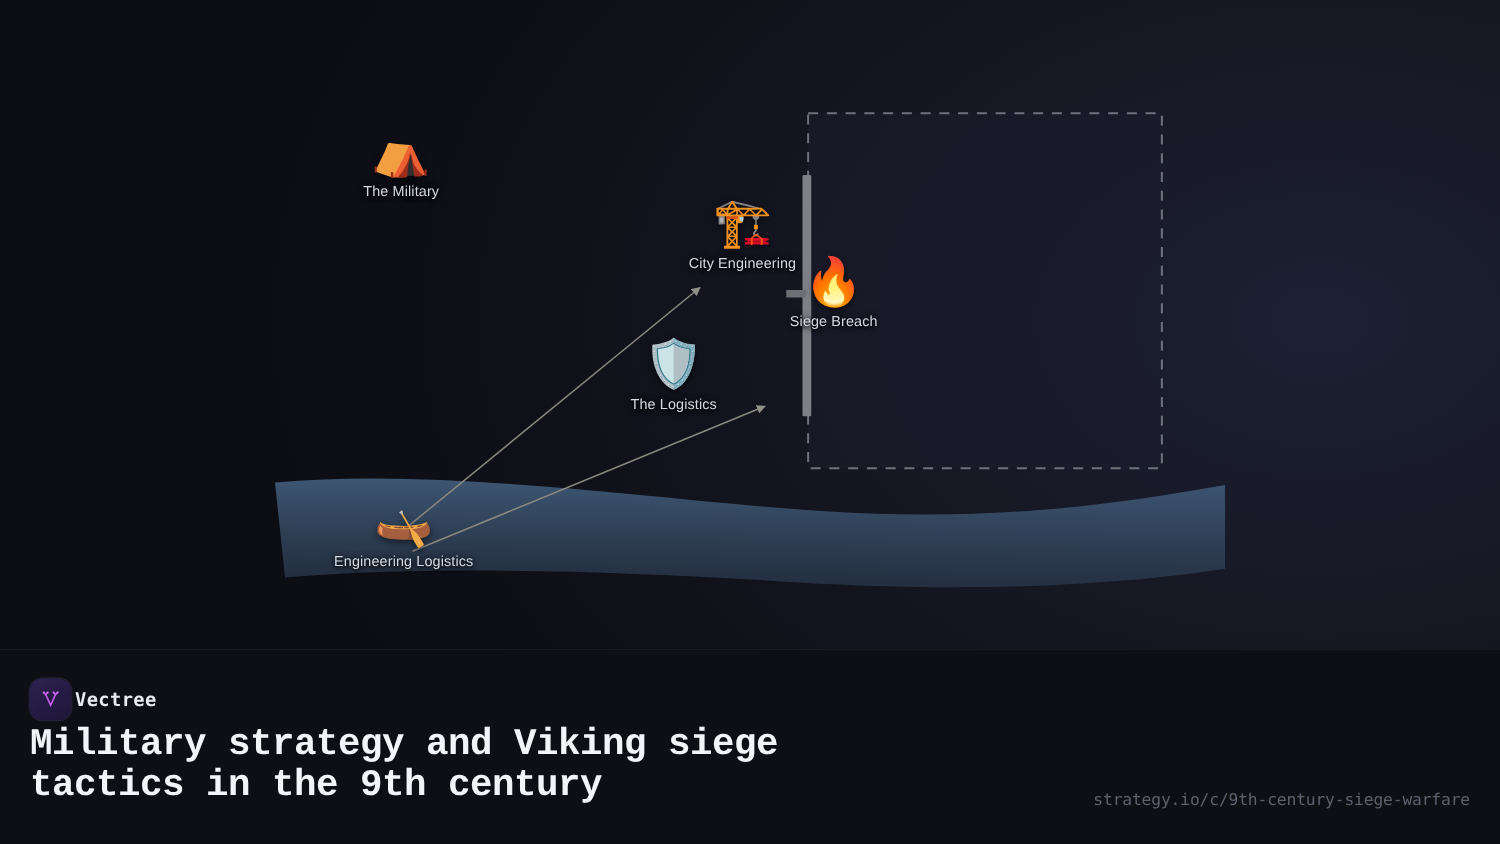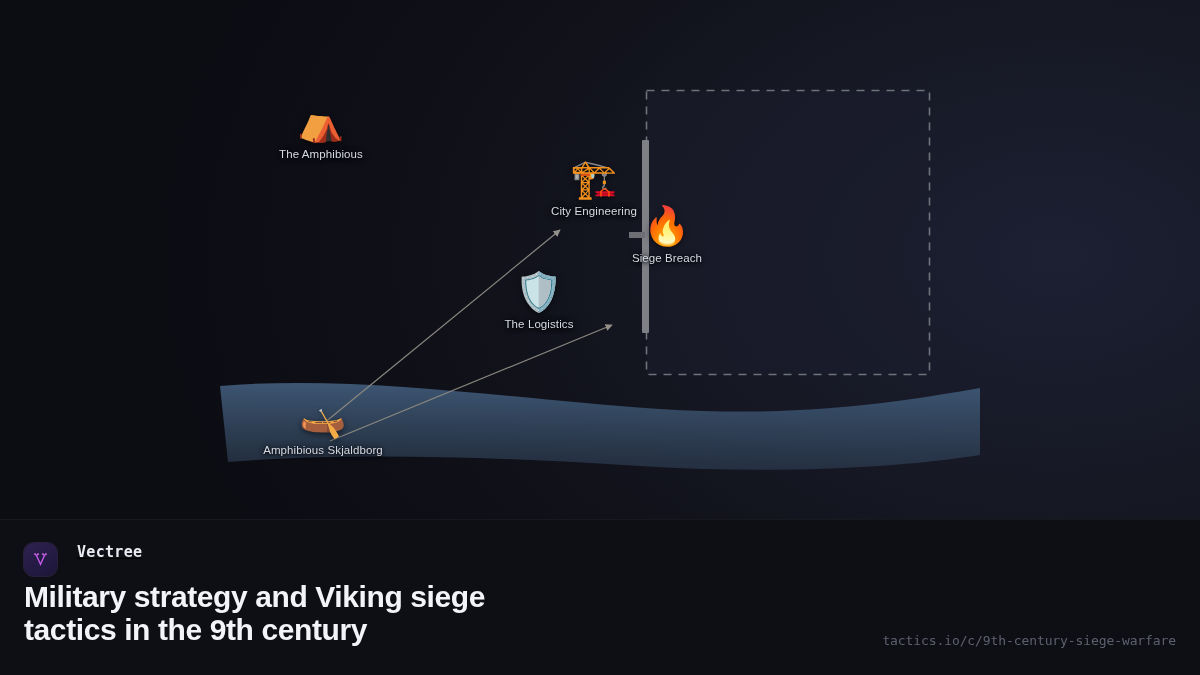--- a/index.html
+++ b/index.html
@@ -51,37 +51,37 @@
   #node-amphibious  { left:323px; top:396px; }
 
   
   .footer {
     position:absolute; left:0; top:519px; width:1200px; height:156px;
     background:#0e0f15;
     border-top:1px solid rgba(255,255,255,.045);
   }
   .brand {
     position:absolute; left:24px; top:23px;
-    display:flex; align-items:flex-start; gap:20px;text-decoration:underline;
+    display:flex; align-items:center; gap:3px;
   }
   .brand-mark {
     width:33px; height:33px; border-radius:10px;
     background:linear-gradient(150deg,#2e2150 0%,#241b44 55%,#1d1738 100%);
     display:flex; align-items:center; justify-content:center;
     box-shadow:0 0 0 1px rgba(160,110,230,.18);
   }
   .brand-name {
     font-family:"DejaVu Sans Mono", monospace;
     font-size:15px; font-weight:bold; color:#e9ebf1;
     letter-spacing:.3px;
   }
   .headline {
     position:absolute; left:24px; top:60px;
     max-width:800px;
-    font-family:Liberation Sans, sans-serif;
+    font-family:Liberation Mono, monospace;
     font-weight:bold;
     font-size:30px; line-height:33px;
     color:#f2f4f8;
     letter-spacing:-0.4px;
     white-space:pre-line;
   }
   .url {
     position:absolute; right:24px; bottom:27px;
     font-family:"DejaVu Sans Mono", monospace;
     font-size:13px; color:#5d616e; letter-spacing:-.1px;
@@ -115,41 +115,41 @@
 
       <line x1="318" y1="428" x2="560" y2="230" stroke="#8b8880" stroke-width="1.2" marker-end="url(#arrowhead)"></line>
       <line x1="330" y1="441" x2="612" y2="325" stroke="#8b8880" stroke-width="1.2" marker-end="url(#arrowhead)"></line>
 
       <rect x="642" y="140" width="7" height="193" rx="1" fill="#7e8086"></rect>
       <rect x="629" y="232" width="16" height="6" fill="#6d6f75"></rect>
     </svg>
 
     <div class="node" id="node-longphort">
       <div class="glyph">⛺️</div>
-      <div class="label">The Amphibious</div>
+      <div class="label">The Military</div>
     </div>
 
     <div class="node" id="node-siege">
       <div class="glyph">🏗️</div>
       <div class="label">City Engineering</div>
     </div>
 
     <div class="node" id="node-breach">
       <div class="glyph">🔥</div>
       <div class="label">Siege Breach</div>
     </div>
 
     <div class="node" id="node-skjaldborg">
       <div class="glyph">🛡️</div>
       <div class="label">The Logistics</div>
     </div>
 
     <div class="node" id="node-amphibious">
       <div class="glyph">🛶</div>
-      <div class="label">Amphibious Skjaldborg</div>
+      <div class="label">Engineering Logistics</div>
     </div>
 
   </div>
 
   <div class="footer">
 
     <div class="brand">
       <div class="brand-mark">
         <svg width="19" height="19" viewBox="0 0 24 24" aria-hidden="true">
           <g stroke="#c35ae8" stroke-width="1.7" fill="none" stroke-linecap="round">
@@ -166,17 +166,17 @@
             <circle cx="19.0" cy="5.0" r="1.05"></circle>
           </g>
         </svg>
       </div>
       <div class="brand-name">Vectree</div>
     </div>
 
     <div class="headline">Military strategy and Viking siege
 tactics in the 9th century</div>
 
-    <div class="url">tactics.io/c/9th-century-siege-warfare</div>
+    <div class="url">strategy.io/c/9th-century-siege-warfare</div>
 
   </div>
 
 </div>
 
 </body></html>

